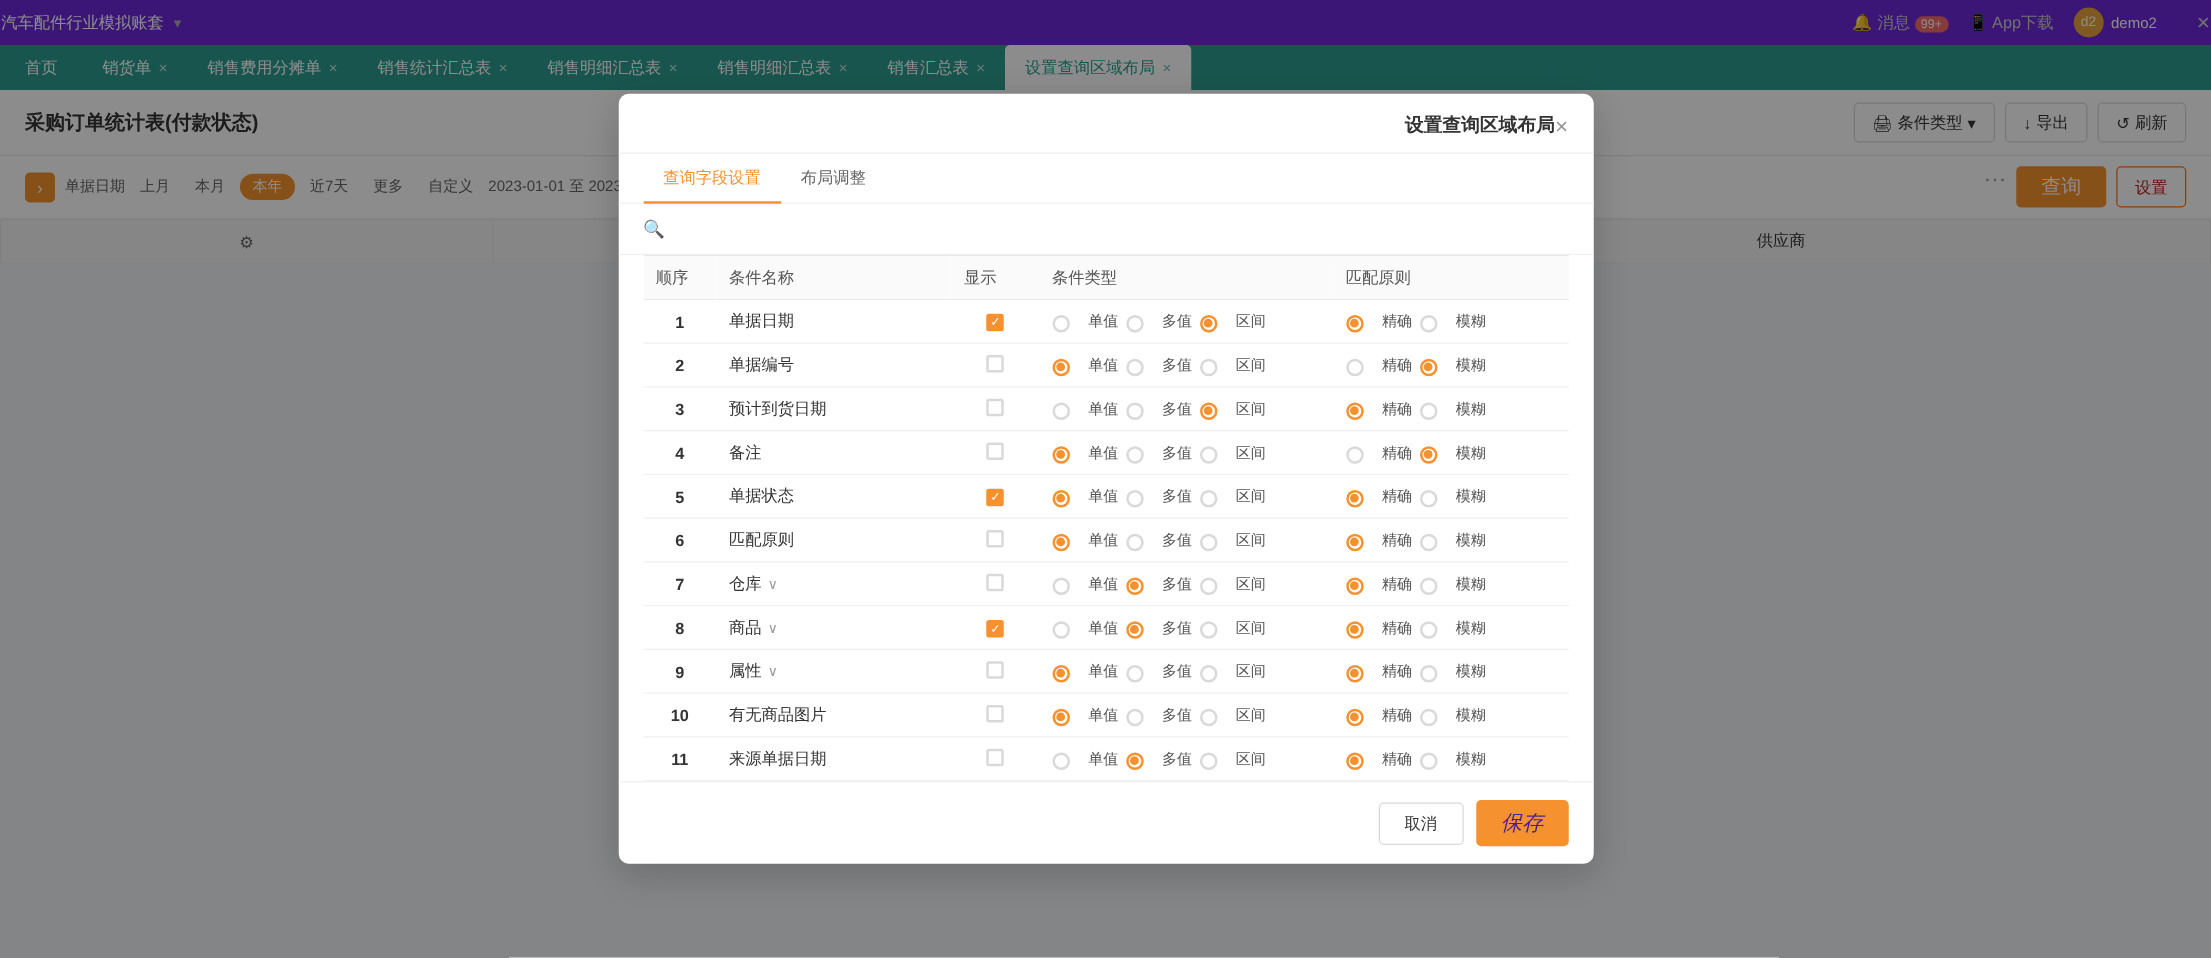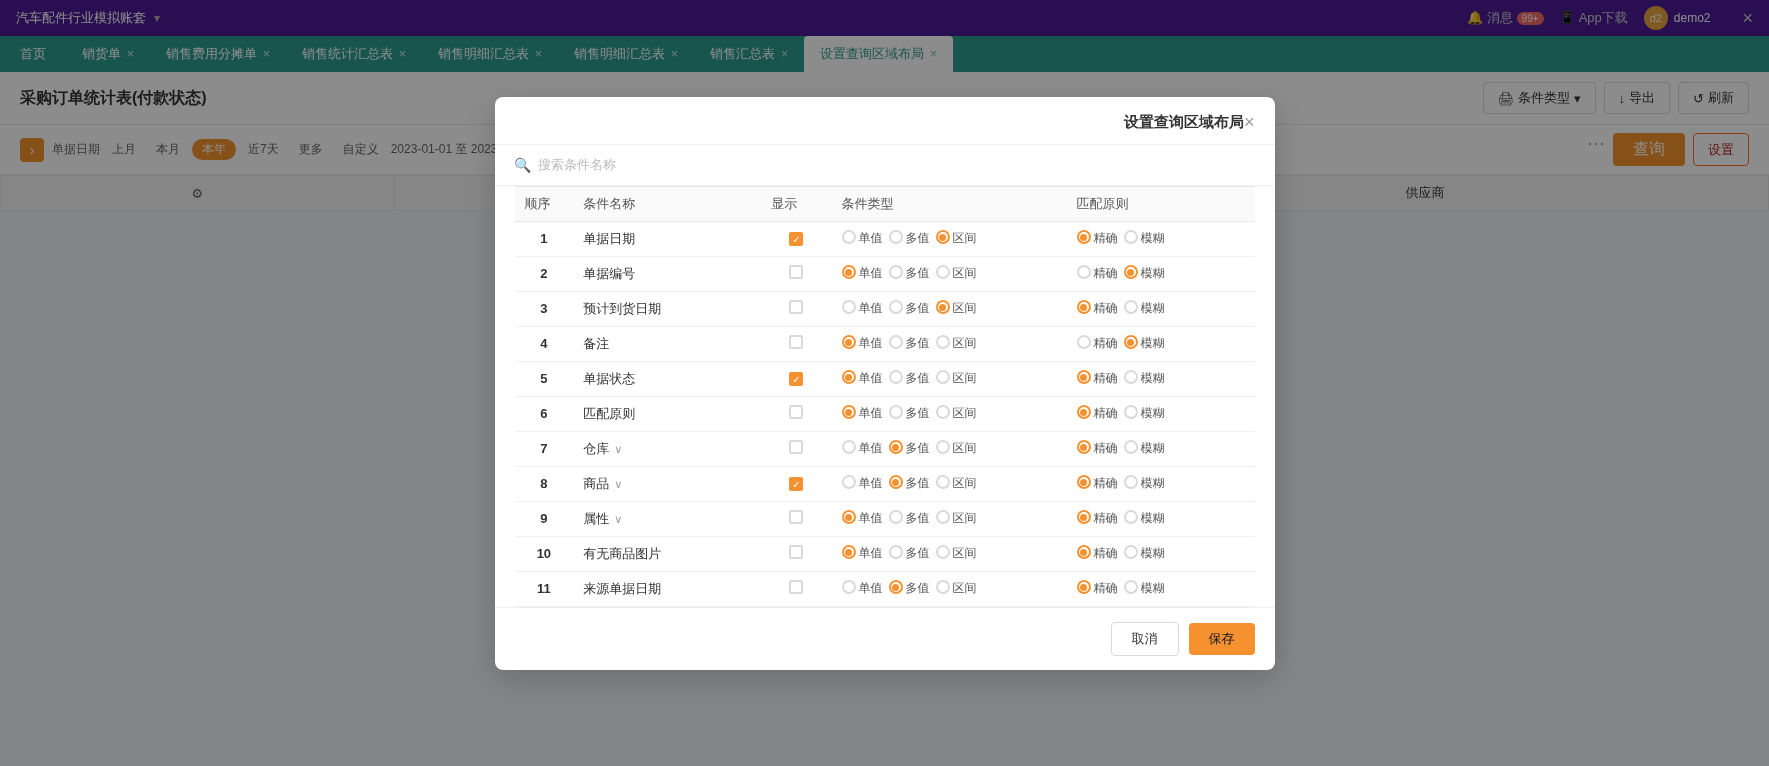--- a/index.html
+++ b/index.html
@@ -1,25 +1,25 @@
 <!DOCTYPE html>
 <html><head>
   <meta charset="utf-8">
   <style>
     * { box-sizing: border-box; margin: 0; padding: 0; }
     body { font-family: 'Microsoft YaHei', Arial, sans-serif; font-size: 13px; background: #f0f2f5; color: #333; }
 
     
     .top-nav {
-      background: #4c1d95;
+      background: #6d28d9;
       height: 36px;
       display: flex;
       align-items: center;
       justify-content: space-between;
-      padding: 0 16px;
+      padding: 0 1px;
       color: #ccc;
       font-size: 12px;
     }
     .top-nav-left { display: flex; align-items: center; gap: 8px; }
     .top-nav-title { color: #fff; font-size: 13px; }
     .top-nav-right { display: flex; align-items: center; gap: 16px; }
     .top-nav-badge { background: #f56c6c; color: #fff; border-radius: 10px; padding: 1px 5px; font-size: 10px; }
     .top-nav-icon { color: #ccc; font-size: 13px; cursor: pointer; }
     .top-nav-user { display: flex; align-items: center; gap: 6px; color: #fff; }
     .avatar { width: 24px; height: 24px; border-radius: 50%; background: #e6a23c; display: flex; align-items: center; justify-content: center; font-size: 11px; color: #fff; }
@@ -152,21 +152,21 @@
     }
     .dialog-table td { border-bottom: 1px solid #f0f0f0; padding: 8px 10px; font-size: 13px; color: #333; }
     .col-order { width: 50px; text-align: center; }
     .col-name { width: 160px; }
     .col-show { width: 60px; text-align: center; }
     .col-type { width: 200px; }
     .col-match { width: 160px; }
 
     
     .radio-group { display: flex; align-items: center; gap: 6px; }
-    .radio-item { display: flex; align-items: flex-start; gap: 3px; cursor: pointer; }
+    .radio-item { display: flex; align-items: flex-end; gap: 15px; cursor: pointer; }
     .radio-circle {
       width: 14px; height: 14px; border-radius: 50%;
       border: 2px solid #d9d9d9;
       display: flex; align-items: center; justify-content: center;
       flex-shrink: 0;
     }
     .radio-circle.checked { border-color: #f5922f; }
     .radio-circle.checked::after { content: ''; width: 7px; height: 7px; border-radius: 50%; background: #f5922f; }
     .radio-label { font-size: 12px; color: #555; }
 
@@ -180,21 +180,21 @@
     
     .dialog-footer {
       padding: 14px 20px;
       display: flex;
       align-items: center;
       justify-content: flex-end;
       gap: 10px;
       border-top: 1px solid #f0f0f0;
     }
     .btn-cancel { padding: 7px 20px; border: 1px solid #d9d9d9; background: #fff; color: #333; border-radius: 4px; cursor: pointer; font-size: 13px; }
-    .btn-save { padding: 7px 20px; background: #f5922f; color: #0f172a; border: none; border-radius: 4px; cursor: pointer; font-size: 13px; }
+    .btn-save { padding: 7px 20px; background: #f5922f; color: #4c1d95; border: none; border-radius: 4px; cursor: pointer; font-size: 17px; font-style: italic; }
 
     
     .dialog-table-wrap::-webkit-scrollbar { width: 6px; }
     .dialog-table-wrap::-webkit-scrollbar-thumb { background: #ddd; border-radius: 3px; }
 
     
     .expand-arrow { font-size: 11px; color: #999; margin-left: 2px; }
   </style>
 </head>
 <body>
@@ -305,24 +305,27 @@
 </div>
 
 <div class="overlay">
   <div class="dialog">
 
     <div class="dialog-header">
       <span class="dialog-title">设置查询区域布局</span>
       <span class="dialog-close">×</span>
     </div>
 
+    <div class="dialog-tabs">
+      <div class="dialog-tab active">查询字段设置</div>
+      <div class="dialog-tab">布局调整</div>
+    </div>
 
     <div class="dialog-search">
       <span class="dialog-search-icon">🔍</span>
-      <input class="dialog-search-input" type="text" placeholder="搜索条件名称" style="">
     </div>
 
     <div class="dialog-table-wrap">
       <table class="dialog-table">
         <thead>
           <tr>
             <th class="col-order">顺序</th>
             <th class="col-name">条件名称</th>
             <th class="col-show">显示</th>
             <th class="col-type">条件类型</th>

